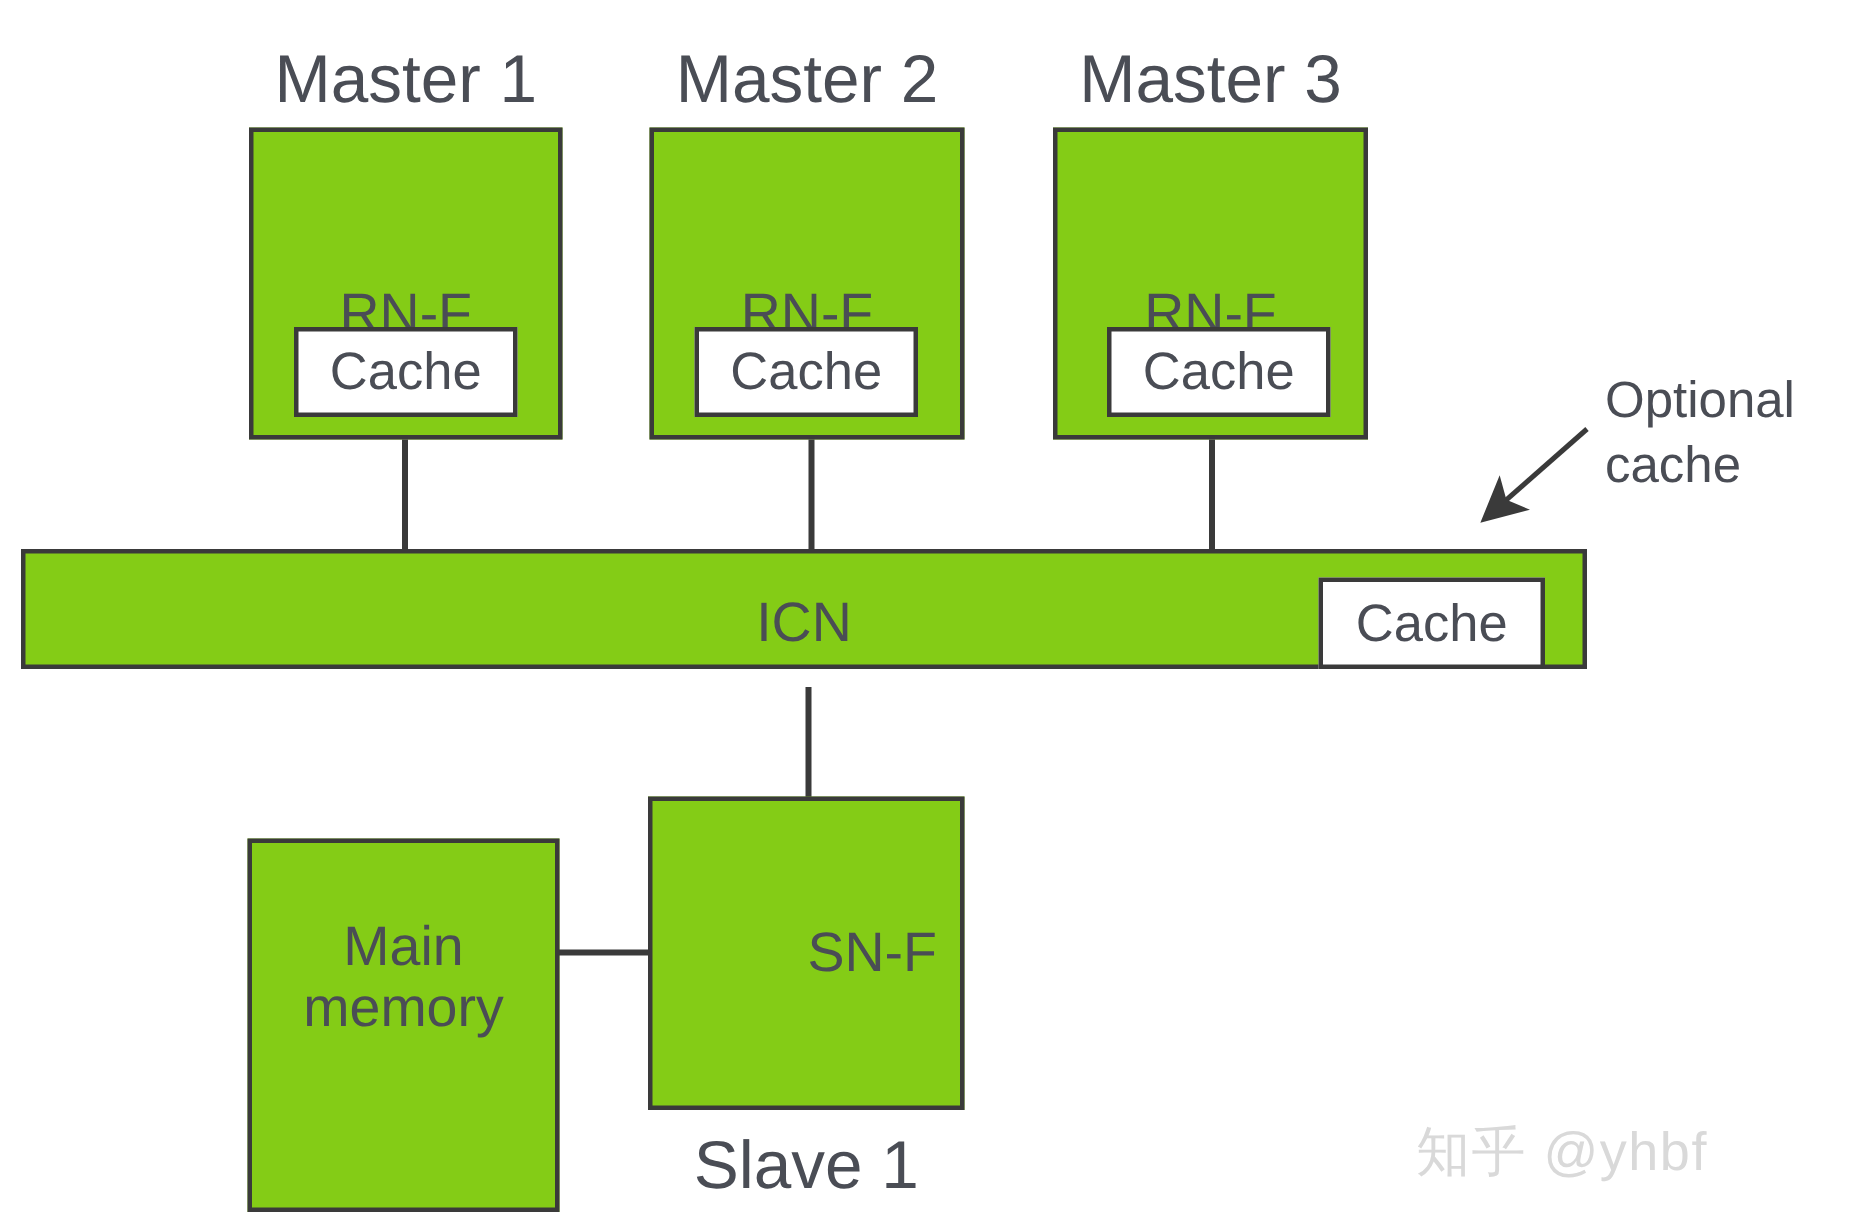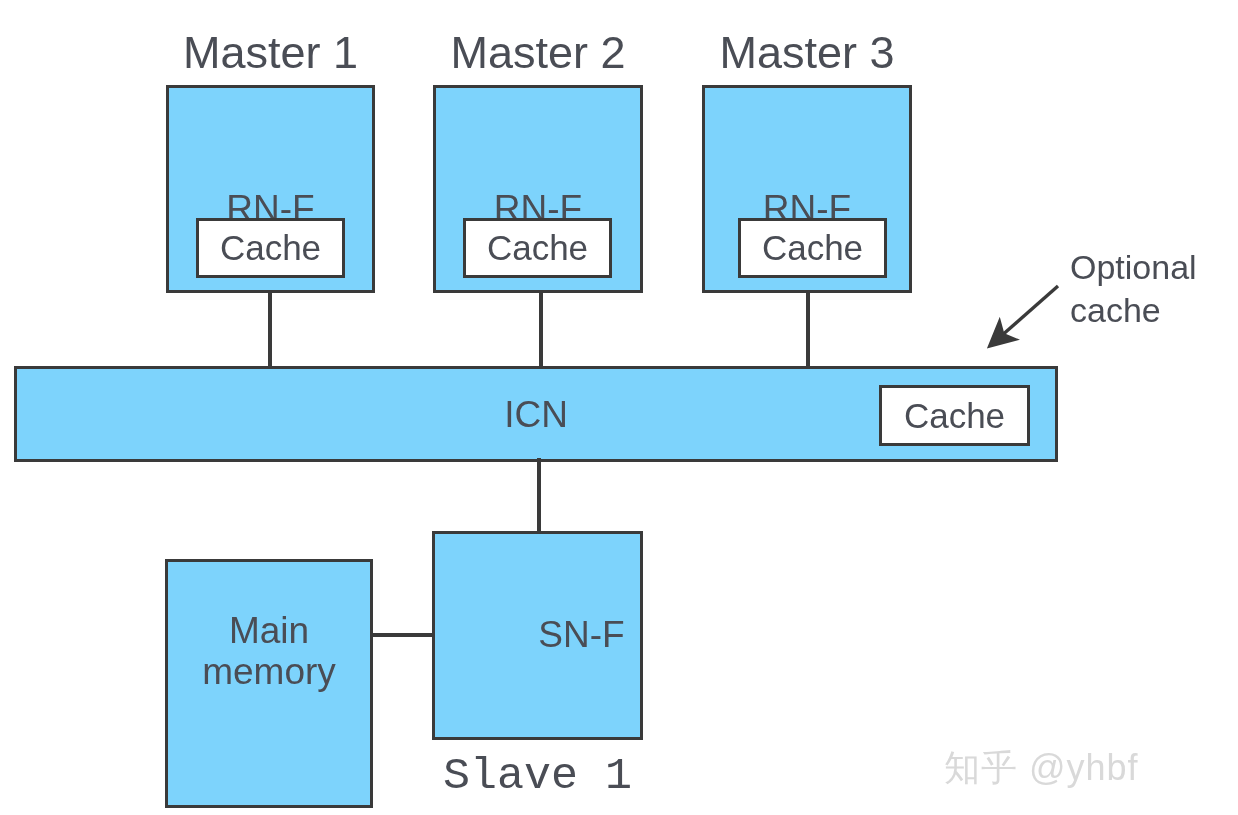--- a/index.html
+++ b/index.html
@@ -14,21 +14,21 @@
     position: relative;
     width: 1238px;
     height: 815px;
     background: #ffffff;
     overflow: hidden;
   }
   .node-box {
     position: absolute;
     box-sizing: border-box;
     border: 3px solid #3a3a3a;
-    background: #7dd3fc;
+    background: #84cc16;
   }
   .inner-box {
     position: absolute;
     box-sizing: border-box;
     border: 3px solid #3a3a3a;
     background: #ffffff;
     display: flex;
     align-items: center;
     justify-content: center;
   }
@@ -119,38 +119,38 @@
   </div>
   <svg id="arrow-svg" viewBox="0 0 110 90">
     <defs>
       <marker id="ah" markerWidth="9" markerHeight="9" refX="7" refY="4.5" orient="auto">
         <path d="M0,0 L9,4.5 L0,9 L2.2,4.5 z" fill="#3a3a3a"></path>
       </marker>
     </defs>
     <line x1="88" y1="8" x2="22" y2="66" stroke="#3a3a3a" stroke-width="3.4" marker-end="url(#ah)"></line>
   </svg>
 
-  <div class="node-box" style="left:14px; top:366px; width:1044px; height:96px;">
+  <div class="node-box" style="left:14px; top:366px; width:1044px; height:80px;">
     <div class="txt node-label" style="left:0; top:25px; width:100%; text-align:center;">ICN</div>
     <div class="inner-box" style="left:862px; top:16px; width:151px; height:61px;">
       <span class="cache-label">Cache</span>
     </div>
   </div>
 
   <div class="wire wire-v" style="left:537px; top:458px; height:74px;"></div>
 
   <div class="node-box" style="left:165px; top:559px; width:208px; height:249px;">
     <div class="txt node-label" style="left:0; top:48px; width:100%; text-align:center; white-space:normal;">
       <div>Main</div>
       <div>memory</div>
     </div>
   </div>
 
   <div class="wire wire-h" style="left:372px; top:633px; width:62px;"></div>
 
   <div class="node-box" style="left:432px; top:531px; width:211px; height:209px;">
     <div class="txt node-label" style="left:0; top:80px; width:100%; text-align:center;padding-left:44px;">SN-F</div>
   </div>
-  <div class="txt caption" style="left:432px; top:752px; width:211px;font-family:Liberation Mono, monospace;">Slave 1</div>
+  <div class="txt caption" style="left:432px; top:752px; width:211px;">Slave 1</div>
 
   <div class="watermark" style="left:944px; top:744px;">知乎 @yhbf</div>
 
 </div>
 
 </body></html>

